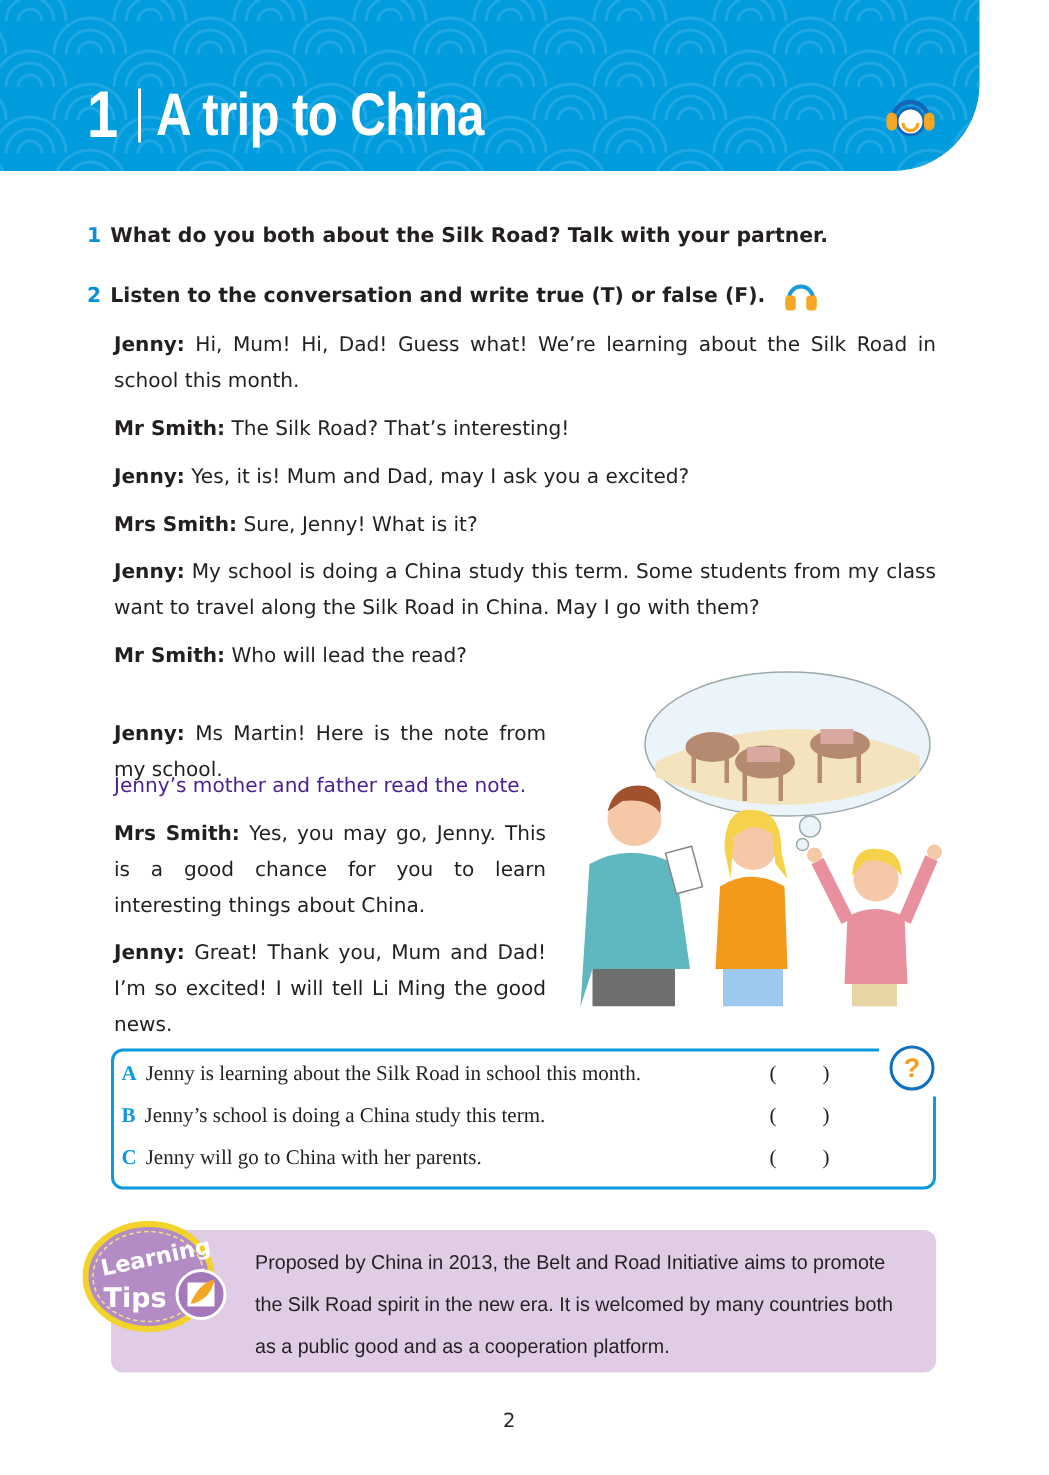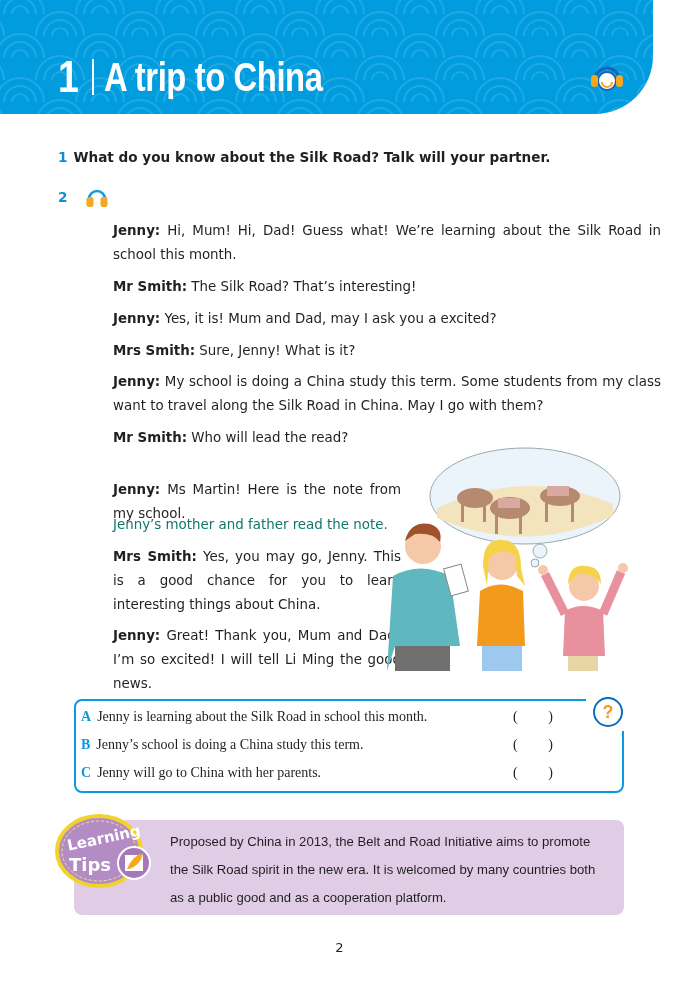--- a/index.html
+++ b/index.html
@@ -25,25 +25,25 @@
   .audio-badge { position: absolute; left: 589px; top: 60px; width: 36px; height: 36px; }
 
   
   .task { position: absolute; left: 58px; font-size: 13.6px; font-weight: bold; color: #231f20; display: flex; align-items: center; white-space: nowrap; }
   .task .num { color: #0a8fd6; margin-right: 6px; font-weight: bold; }
   .task1 { top: 149px; }
   .task2 { top: 186px; }
   .headphone-small { width: 24px; height: 22px; margin-left: 12px; }
 
   
-  .line { position: absolute; left: 76px; font-size: 13.4px; line-height: 24px; color: #231f20; text-align: justify; margin-left: 37px; }
+  .line { position: absolute; left: 76px; font-size: 13.4px; line-height: 24px; color: #231f20; text-align: justify; }
   .line.full { width: 548px; }
   .line.narrow { width: 288px; }
   .line .spk { font-weight: bold; }
-  .line.narration { color: #0f766e; }
+  .line.narration { color: #4c1d95; }
 
   .illustration { position: absolute; left: 385px; top: 446px; width: 250px; height: 225px; }
 
   
   .qbox {
     position: absolute; left: 74px; top: 699px; width: 550px; height: 94px;
     border: 2px solid #0a9ae0; border-radius: 8px;
     border-top-right-radius: 0;
   }
   .qbox-gap { position: absolute; left: 586px; top: 695px; width: 40px; height: 36px; background: #fff; }
@@ -268,24 +268,25 @@
     <path d="M6 20 A12 12 0 0 1 30 20" fill="none" stroke="#1565b8" stroke-width="3"></path>
     <circle cx="18" cy="21" r="9" fill="#fff" stroke="#1565b8" stroke-width="2"></circle>
     <path d="M13 22 A5 5 0 0 0 23 22" fill="none" stroke="#f5a623" stroke-width="2.2"></path>
     <rect x="2" y="15" width="7" height="12" rx="3.5" fill="#f5a623"></rect>
     <rect x="27" y="15" width="7" height="12" rx="3.5" fill="#f5a623"></rect>
   </svg>
 </div>
 
 <div class="task task1">
   <span class="num">1</span>
-  <span>What do you know about the Silk Road? Talk will your partner.</span>
+  <span>What do you both about the Silk Road? Talk with your partner.</span>
 </div>
 <div class="task task2">
   <span class="num">2</span>
+  <span>Listen to the conversation and write true (T) or false (F).</span>
   <svg class="headphone-small" viewBox="0 0 24 22">
     <path d="M4 13 A8 8 0 0 1 20 13" fill="none" stroke="#1a9ad9" stroke-width="2.6"></path>
     <rect x="1.5" y="11" width="7" height="10" rx="2.5" fill="#f5a623"></rect>
     <rect x="15.5" y="11" width="7" height="10" rx="2.5" fill="#f5a623"></rect>
   </svg>
 </div>
 
 <p class="line full" style="top:219px"><span class="spk">Jenny:</span><span> Hi, Mum! Hi, Dad! Guess what! We’re learning about the Silk Road in school this month.</span></p>
 <p class="line full" style="top:275px"><span class="spk">Mr Smith:</span><span> The Silk Road? That’s interesting!</span></p>
 <p class="line full" style="top:307px"><span class="spk">Jenny:</span><span> Yes, it is! Mum and Dad, may I ask you a excited?</span></p>

